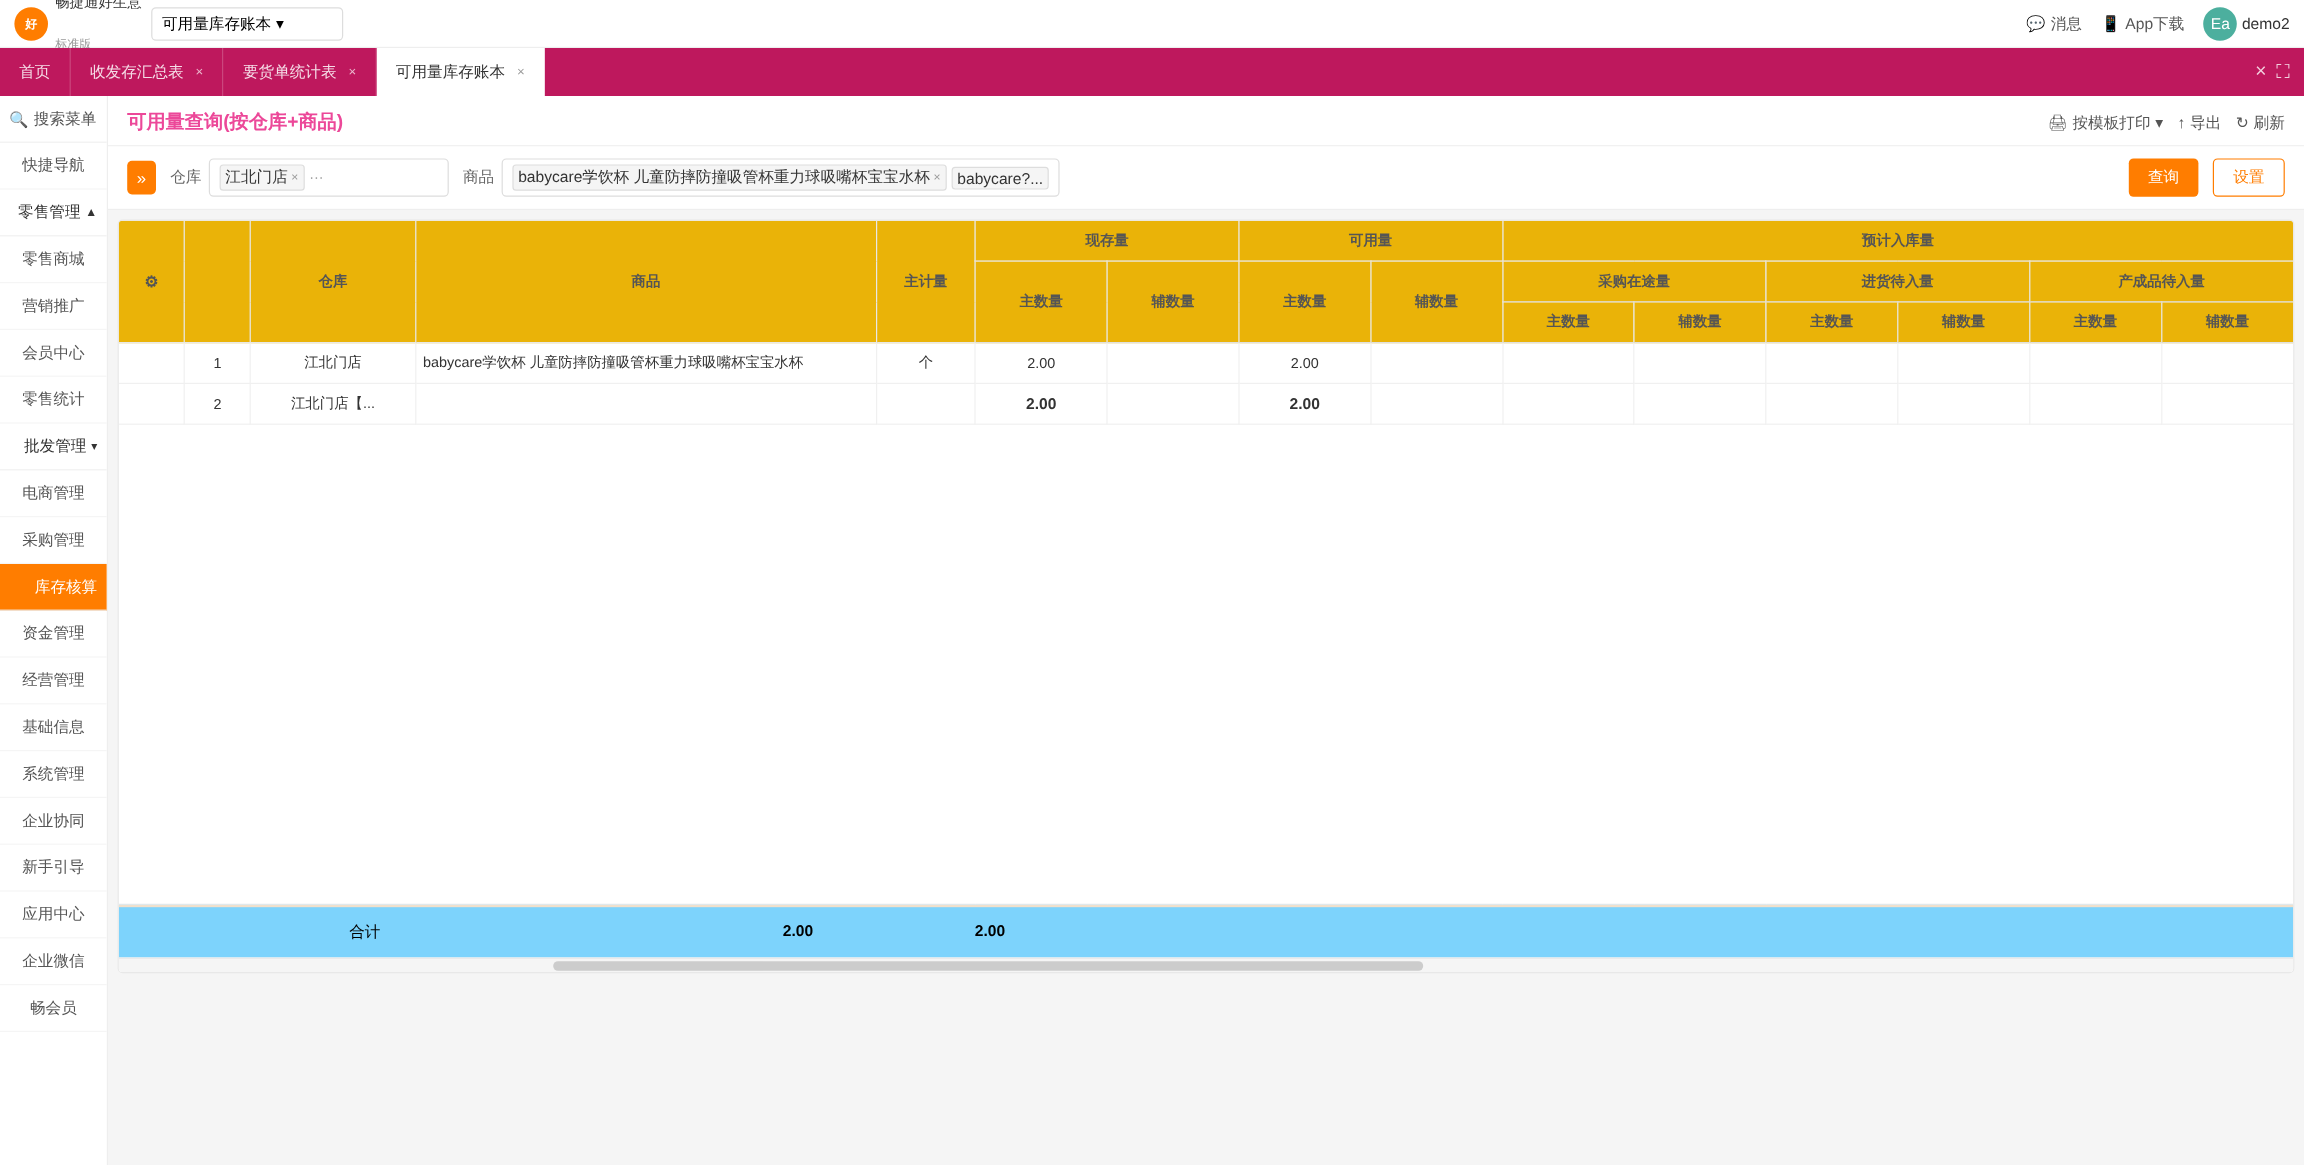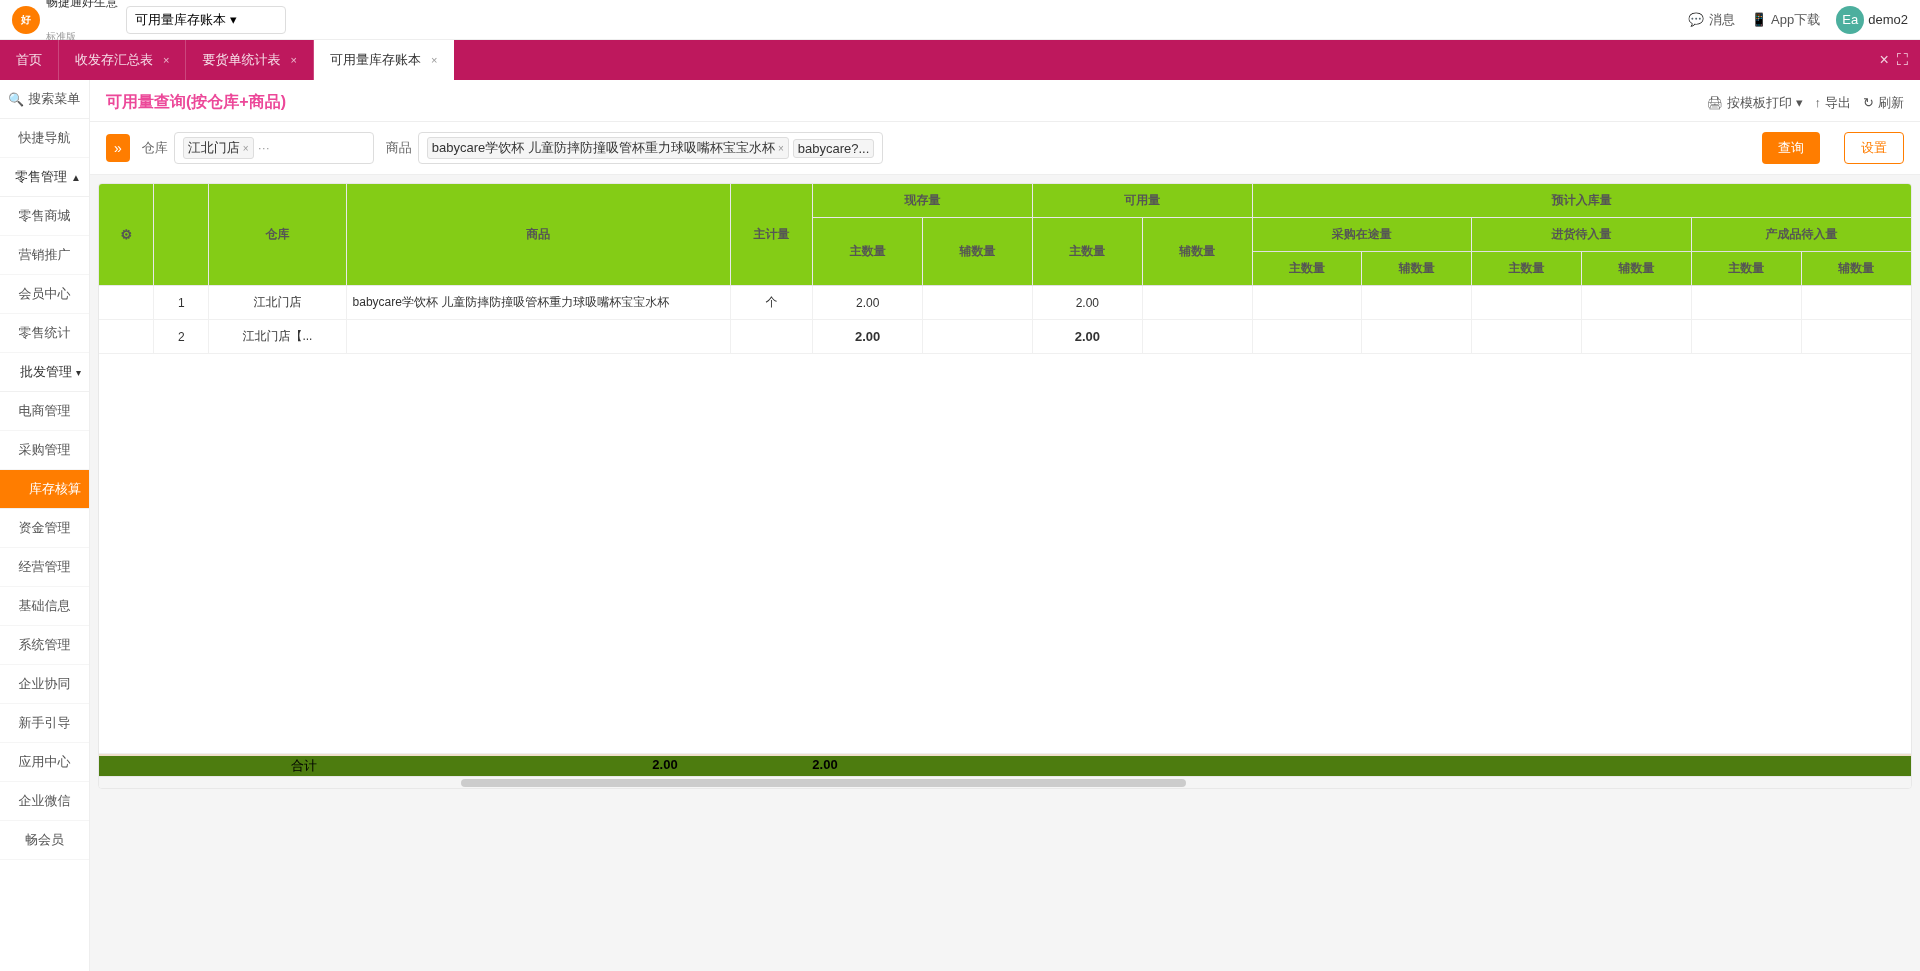--- a/index.html
+++ b/index.html
@@ -258,21 +258,21 @@
       font-size: 12px;
       color: #333;
       display: flex;
       align-items: center;
       gap: 3px;
     }
     .filter-tag .remove { color: #999; cursor: pointer; font-size: 10px; }
     .filter-more { color: #999; font-size: 12px; }
     .filter-buttons {
       display: flex;
-      gap: 24px;
+      gap: 12px;
       margin-left: auto;
     }
     .btn-query {
       background: #ff7d00;
       color: white;
       border: none;
       border-radius: 4px;
       padding: 6px 16px;
       cursor: pointer;
       font-size: 13px;
@@ -294,21 +294,21 @@
       border-radius: 4px;
       overflow: hidden;
       border: 1px solid #e8e8e8;
     }
     table {
       width: 100%;
       border-collapse: collapse;
       table-layout: fixed;
     }
     thead tr th {
-      background: #84cc16;
+      background: #eab308;
       font-size: 12px;
       font-weight: 600;
       color: #555;
       padding: 8px 6px;
       text-align: center;
       border-bottom: 1px solid #e0e0e0;
       border-right: 1px solid #e8e8e8;
     }
     thead tr th:last-child { border-right: none; }
     tbody tr td {
@@ -337,23 +337,23 @@
       width: 40%;
       background: #ccc;
       border-radius: 4px;
       position: absolute;
       top: 2px;
       left: 20%;
     }
 
     
     .page-footer {
-      background: #4d7c0f;
+      background: #7dd3fc;
       border-top: 2px solid #f0e0cc;
-      padding: 1px 6px;
+      padding: 12px 6px;
       display: flex;
       gap: 0;
       position: sticky;
       bottom: 0;
     }
   </style>
 </head>
 <body>
 
 <div class="top-bar">

